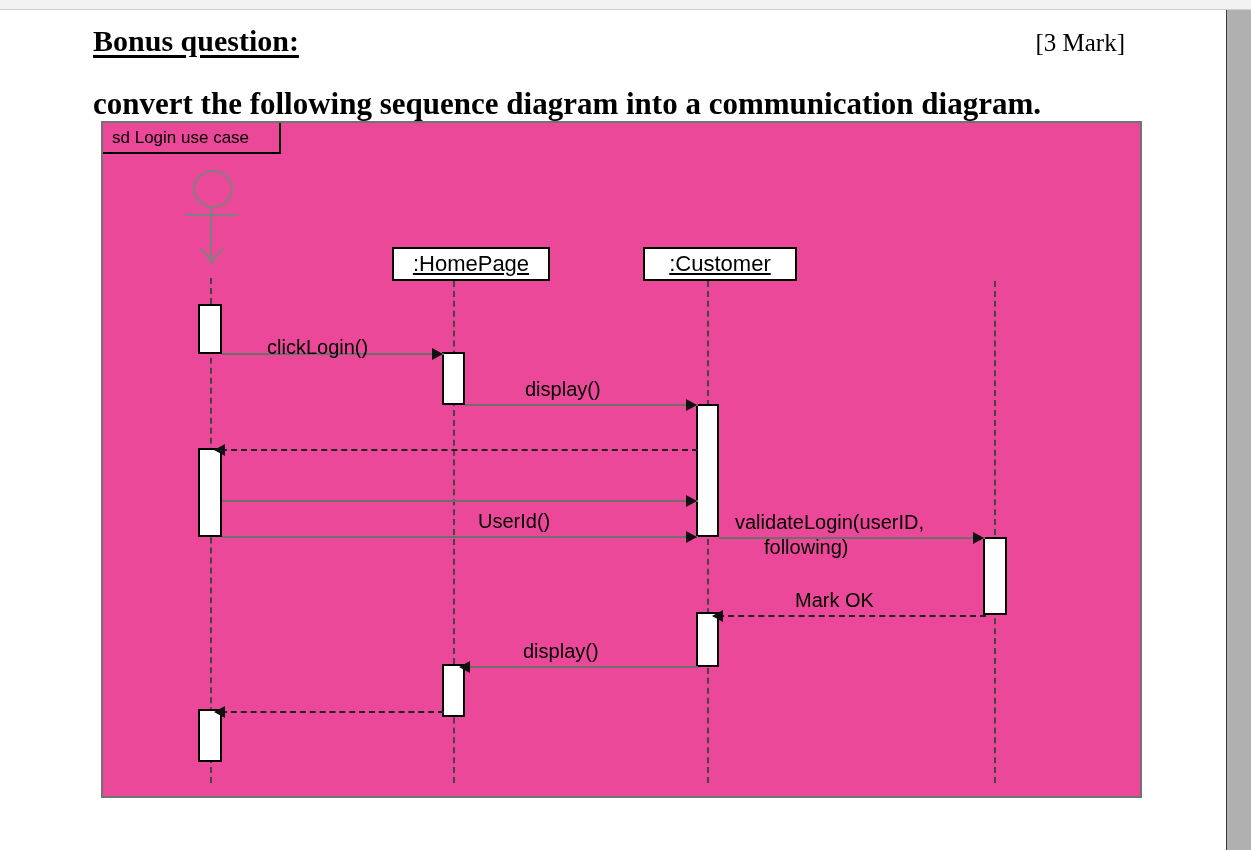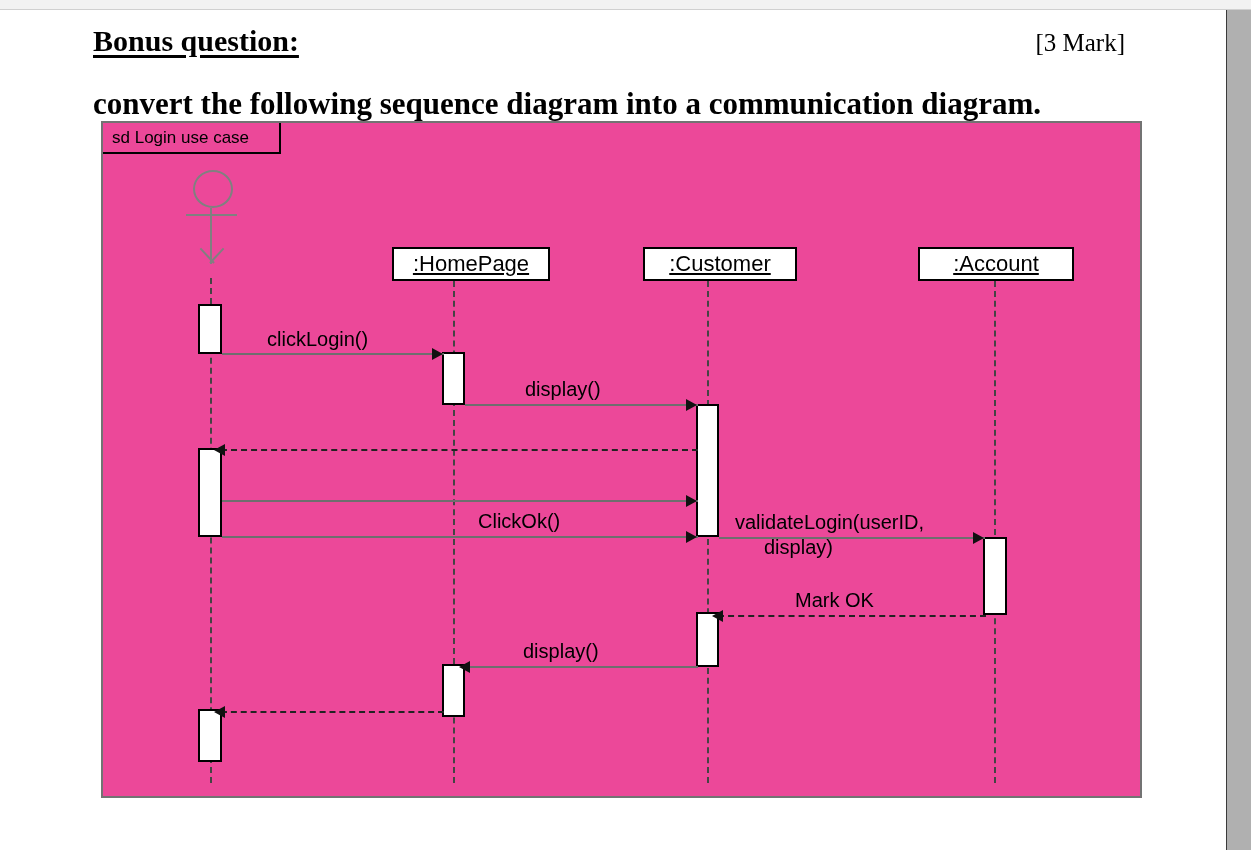--- a/index.html
+++ b/index.html
@@ -217,23 +217,20 @@
       <div class="actor-line" style="left:83px; top:91px; width:51px; height:2px;"></div>
       <div class="actor-line" style="left:91px; top:139px; width:20px; height:2px; transform:rotate(47deg); transform-origin:right center;"></div>
       <div class="actor-line" style="left:107px; top:139px; width:20px; height:2px; transform:rotate(-47deg); transform-origin:left center;"></div>
 
       <div class="lifeline-box" style="left:289px; top:124px; width:158px; height:34px;text-align:center;">
         <span>:HomePage</span>
       </div>
       <div class="lifeline-box" style="left:540px; top:124px; width:154px; height:34px;">
         <span>:Customer</span>
       </div>
-      <div class="lifeline-box" style="left:815px; top:124px; width:156px; height:34px;">
-        <span>:Account</span>
-      </div>
 
       <div class="lifeline-stem" style="left:107px; top:155px; height:505px;"></div>
       <div class="lifeline-stem" style="left:350px; top:158px; height:502px;"></div>
       <div class="lifeline-stem" style="left:604px; top:158px; height:502px;"></div>
       <div class="lifeline-stem" style="left:891px; top:158px; height:502px;"></div>
 
       <div class="activation" style="left:95px; top:181px; width:24px; height:50px;"></div>
 
       <div class="activation" style="left:339px; top:229px; width:23px; height:53px;"></div>
 
@@ -244,40 +241,40 @@
       <div class="activation" style="left:880px; top:414px; width:24px; height:78px;"></div>
 
       <div class="activation" style="left:593px; top:489px; width:23px; height:55px;"></div>
 
       <div class="activation" style="left:339px; top:541px; width:23px; height:53px;"></div>
 
       <div class="activation" style="left:95px; top:586px; width:24px; height:53px;"></div>
 
       <div class="msg-line solid" style="left:119px; top:230px; width:222px;"></div>
       <div class="arrowhead right" style="left:329px; top:225px;"></div>
-      <div class="msg-label" style="left:164px; top:204px;">clickLogin()</div>
+      <div class="msg-label" style="left:164px; top:212px;">clickLogin()</div>
 
       <div class="msg-line solid" style="left:362px; top:281px; width:233px;"></div>
       <div class="arrowhead right" style="left:583px; top:276px;"></div>
       <div class="msg-label" style="left:422px; top:254px;">display()</div>
 
       <div class="msg-line dashed" style="left:118px; top:326px; width:477px;"></div>
       <div class="arrowhead left" style="left:111px; top:321px;"></div>
 
       <div class="msg-line solid" style="left:119px; top:377px; width:476px;"></div>
       <div class="arrowhead right" style="left:583px; top:372px;"></div>
 
       <div class="msg-line solid" style="left:119px; top:413px; width:476px;"></div>
       <div class="arrowhead right" style="left:583px; top:408px;"></div>
-      <div class="msg-label" style="left:375px; top:386px;">ClickOk()</div>
+      <div class="msg-label" style="left:375px; top:386px;">UserId()</div>
 
       <div class="msg-line solid" style="left:616px; top:414px; width:266px;"></div>
       <div class="arrowhead right" style="left:870px; top:409px;"></div>
       <div class="msg-label center" style="left:632px; top:387px;">validateLogin(userID,</div>
-      <div class="msg-label center" style="left:661px; top:412px;">display)</div>
+      <div class="msg-label center" style="left:661px; top:412px;">following)</div>
 
       <div class="msg-line dashed" style="left:615px; top:492px; width:268px;"></div>
       <div class="arrowhead left" style="left:609px; top:487px;"></div>
       <div class="msg-label" style="left:692px; top:465px;">Mark OK</div>
 
       <div class="msg-line solid" style="left:362px; top:543px; width:233px;"></div>
       <div class="arrowhead left" style="left:356px; top:538px;"></div>
       <div class="msg-label" style="left:420px; top:516px;">display()</div>
 
       <div class="msg-line dashed" style="left:118px; top:588px; width:223px;"></div>

